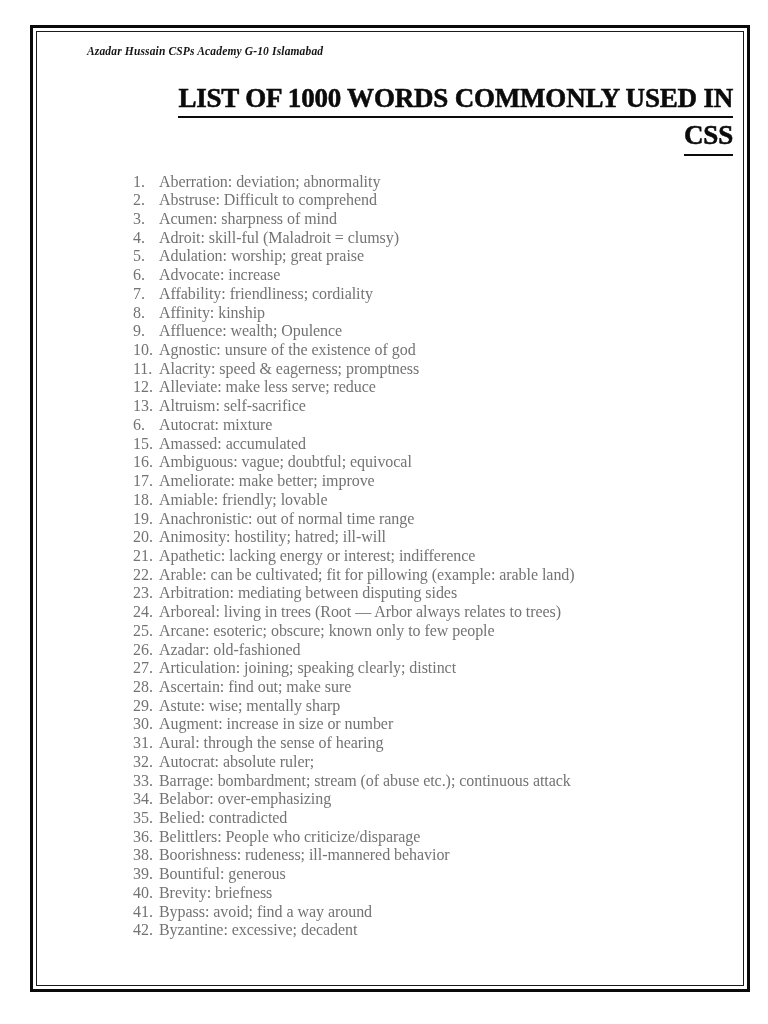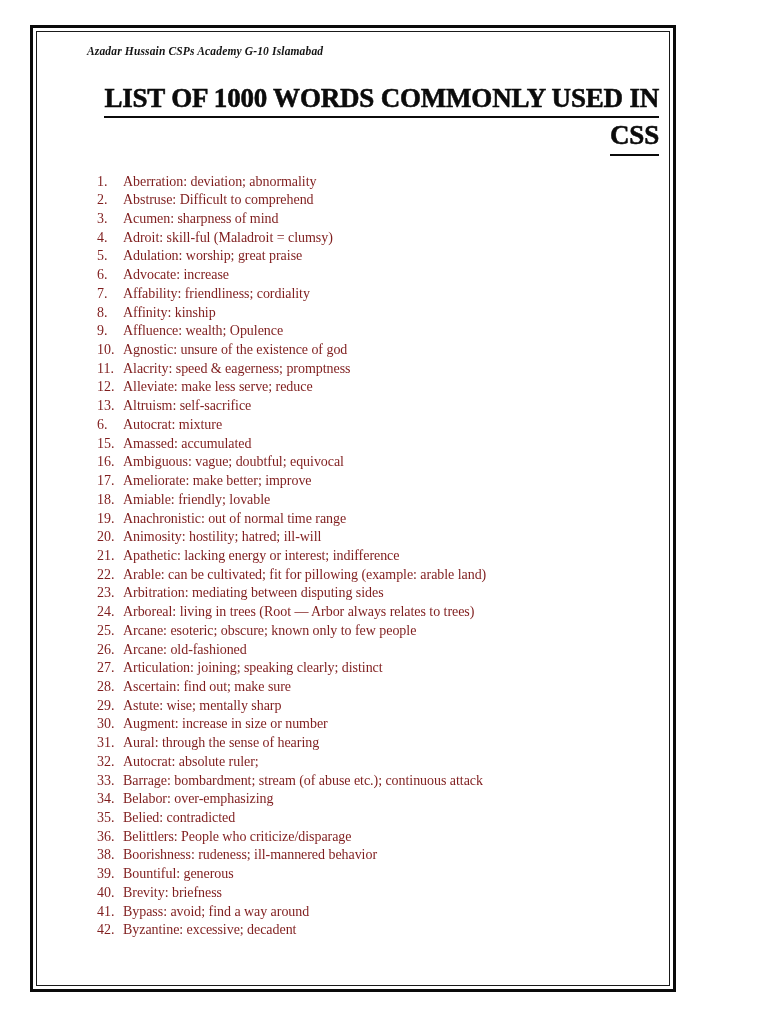--- a/index.html
+++ b/index.html
@@ -12,21 +12,21 @@
     background: #ffffff;
     font-family: "Liberation Serif", "DejaVu Serif", serif;
     overflow: hidden;
   }
 
   
   .page-frame {
     position: absolute;
     left: 30px;
     top: 25px;
-    width: 646px;
+    width: 720px;
     height: 967px;
     box-sizing: border-box;
     border: 3px solid #0a0a0a;
     background: #ffffff;
   }
   .page-frame-inner {
     position: absolute;
     left: 3px;
     top: 3px;
     right: 3px;
@@ -81,25 +81,26 @@
 
   
   .word-list {
     margin: 17px 0 0 0;
     padding: 0 0 0 50px;
     list-style: none;
     counter-reset: wordnum;
   }
   .word-item {
     position: relative;
-    font-size: 14px;
+    font-size: 16px;
     line-height: 18.72px;
-    color: #7f1d1d;
+    color: #737373;
     white-space: nowrap;
     letter-spacing: -0.05px;
+    margin-left: 36px;
   }
   .word-item .num {
     display: inline-block;
     width: 26px;
     text-align: left;
   }
   .word-item .entry {
     display: inline;
   }
 </style>
@@ -137,21 +138,21 @@
         <li class="word-item"><span class="num">16.</span><span class="entry">Ambiguous: vague; doubtful; equivocal</span></li>
         <li class="word-item"><span class="num">17.</span><span class="entry">Ameliorate: make better; improve</span></li>
         <li class="word-item"><span class="num">18.</span><span class="entry">Amiable: friendly; lovable</span></li>
         <li class="word-item"><span class="num">19.</span><span class="entry">Anachronistic: out of normal time range</span></li>
         <li class="word-item"><span class="num">20.</span><span class="entry">Animosity: hostility; hatred; ill-will</span></li>
         <li class="word-item"><span class="num">21.</span><span class="entry">Apathetic: lacking energy or interest; indifference</span></li>
         <li class="word-item"><span class="num">22.</span><span class="entry">Arable: can be cultivated; fit for pillowing (example: arable land)</span></li>
         <li class="word-item"><span class="num">23.</span><span class="entry">Arbitration: mediating between disputing sides</span></li>
         <li class="word-item"><span class="num">24.</span><span class="entry">Arboreal: living in trees (Root — Arbor always relates to trees)</span></li>
         <li class="word-item"><span class="num">25.</span><span class="entry">Arcane: esoteric; obscure; known only to few people</span></li>
-        <li class="word-item"><span class="num">26.</span><span class="entry">Arcane: old-fashioned</span></li>
+        <li class="word-item"><span class="num">26.</span><span class="entry">Azadar: old-fashioned</span></li>
         <li class="word-item"><span class="num">27.</span><span class="entry">Articulation: joining; speaking clearly; distinct</span></li>
         <li class="word-item"><span class="num">28.</span><span class="entry">Ascertain: find out; make sure</span></li>
         <li class="word-item"><span class="num">29.</span><span class="entry">Astute: wise; mentally sharp</span></li>
         <li class="word-item"><span class="num">30.</span><span class="entry">Augment: increase in size or number</span></li>
         <li class="word-item"><span class="num">31.</span><span class="entry">Aural: through the sense of hearing</span></li>
         <li class="word-item"><span class="num">32.</span><span class="entry">Autocrat: absolute ruler;</span></li>
         <li class="word-item"><span class="num">33.</span><span class="entry">Barrage: bombardment; stream (of abuse etc.); continuous attack</span></li>
         <li class="word-item"><span class="num">34.</span><span class="entry">Belabor: over-emphasizing</span></li>
         <li class="word-item"><span class="num">35.</span><span class="entry">Belied: contradicted</span></li>
         <li class="word-item"><span class="num">36.</span><span class="entry">Belittlers: People who criticize/disparage</span></li>

